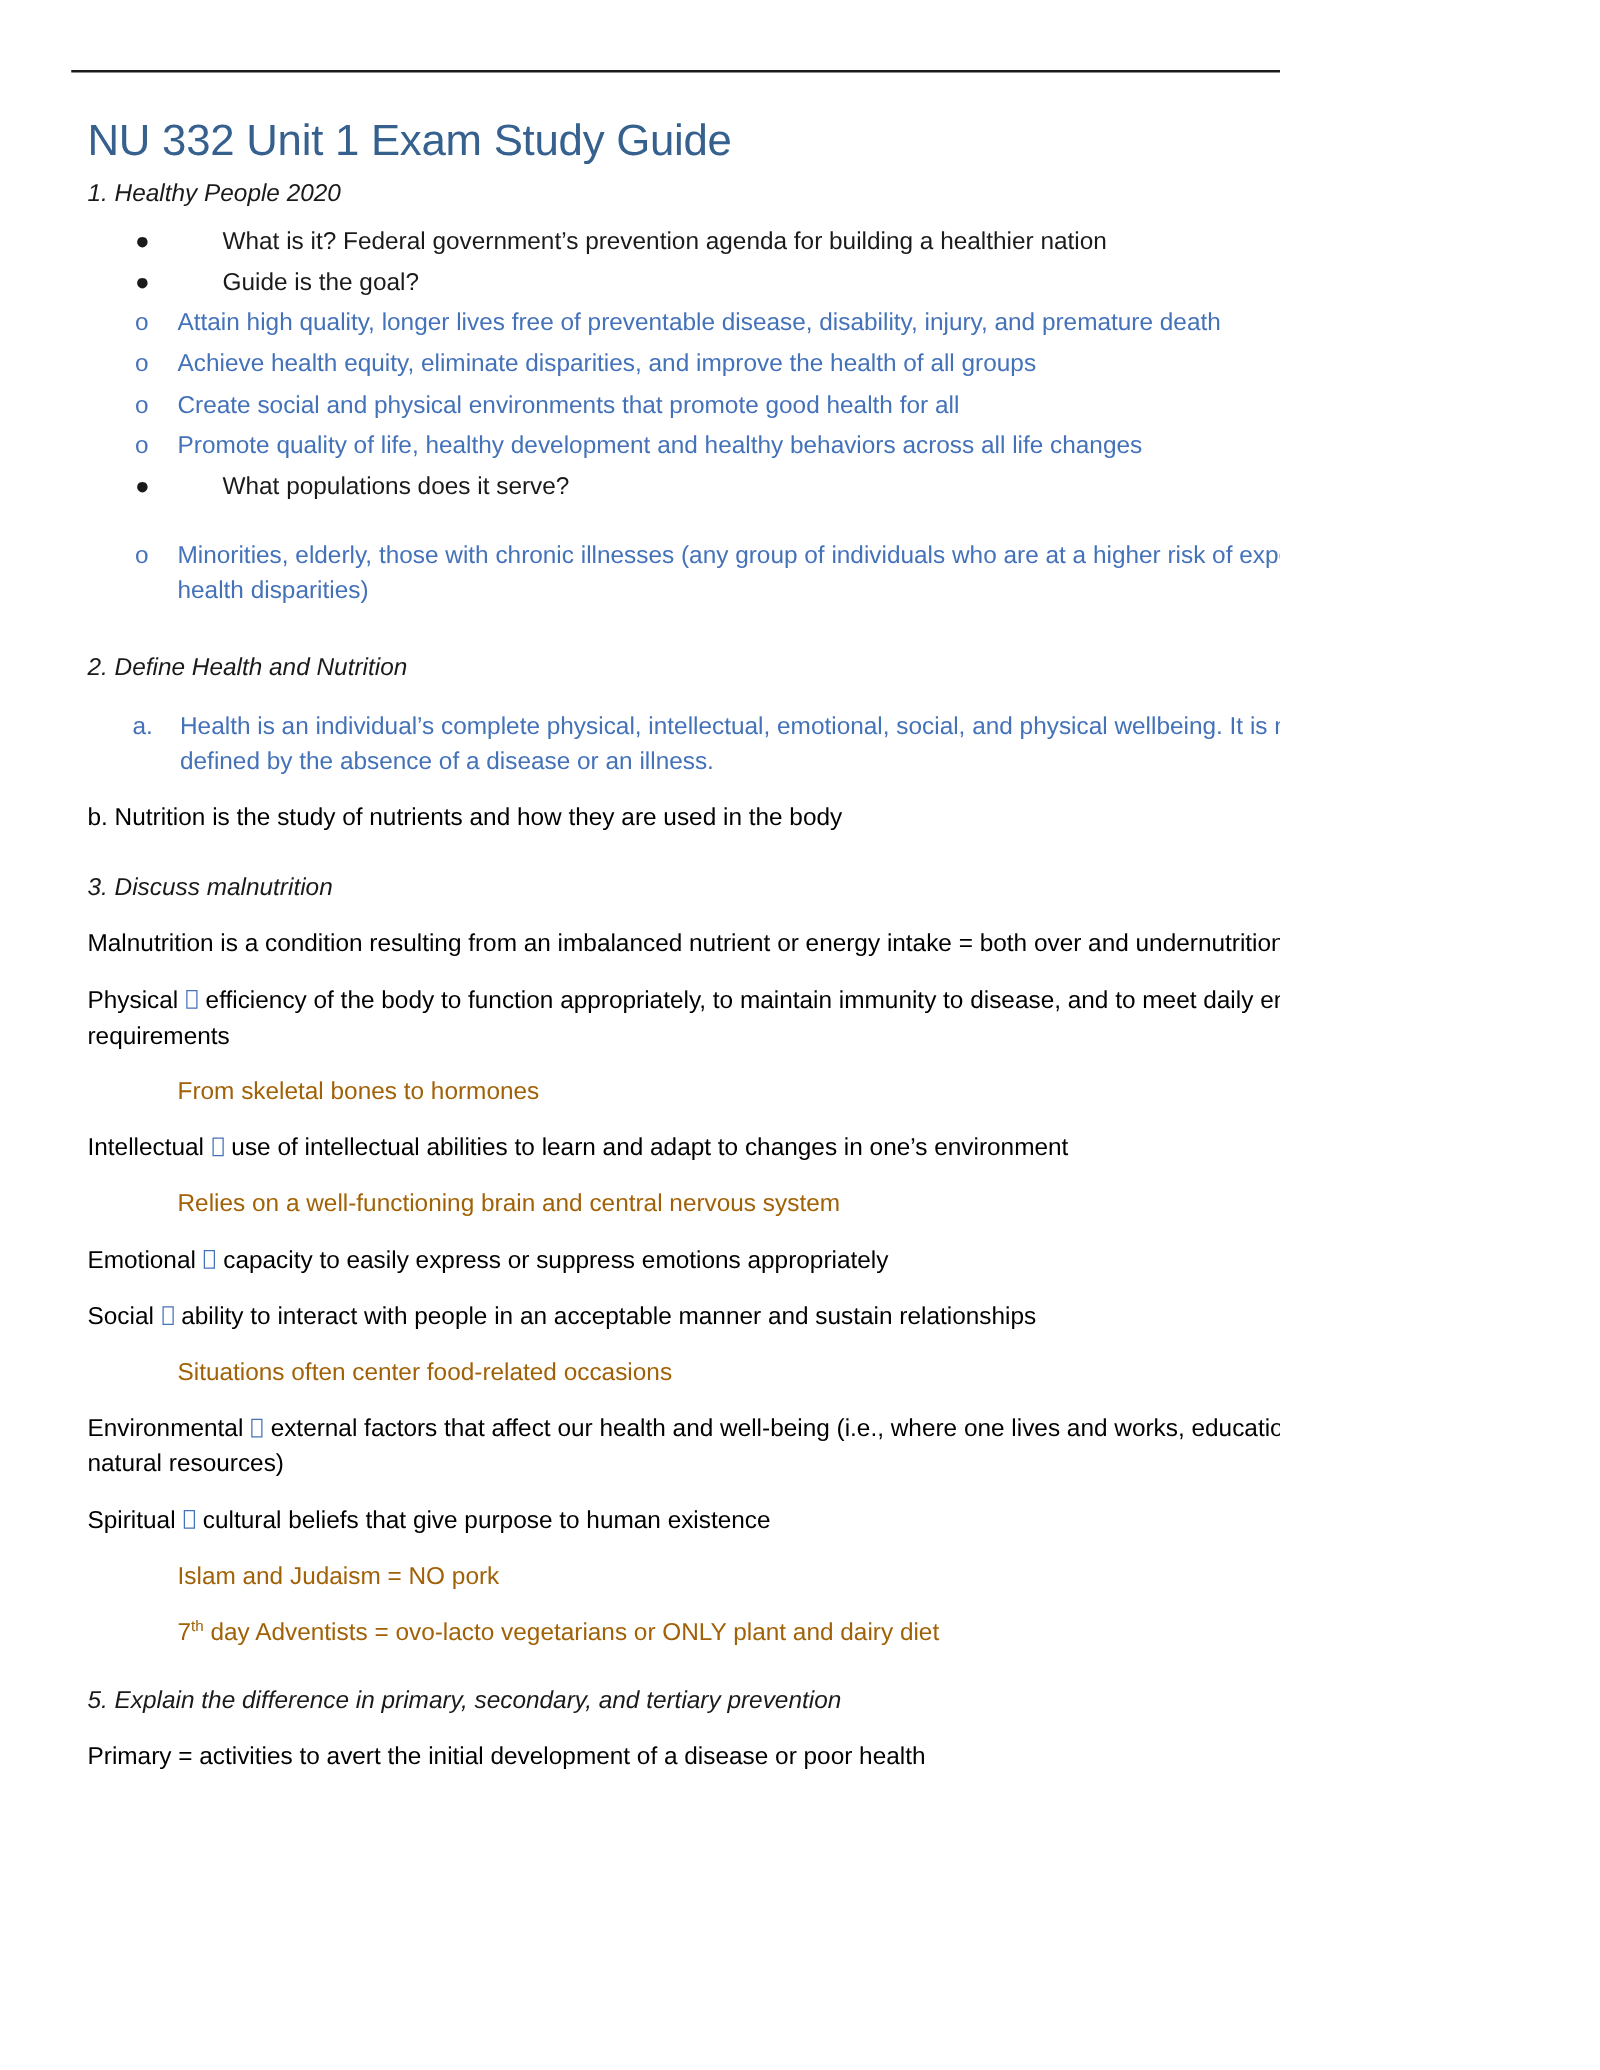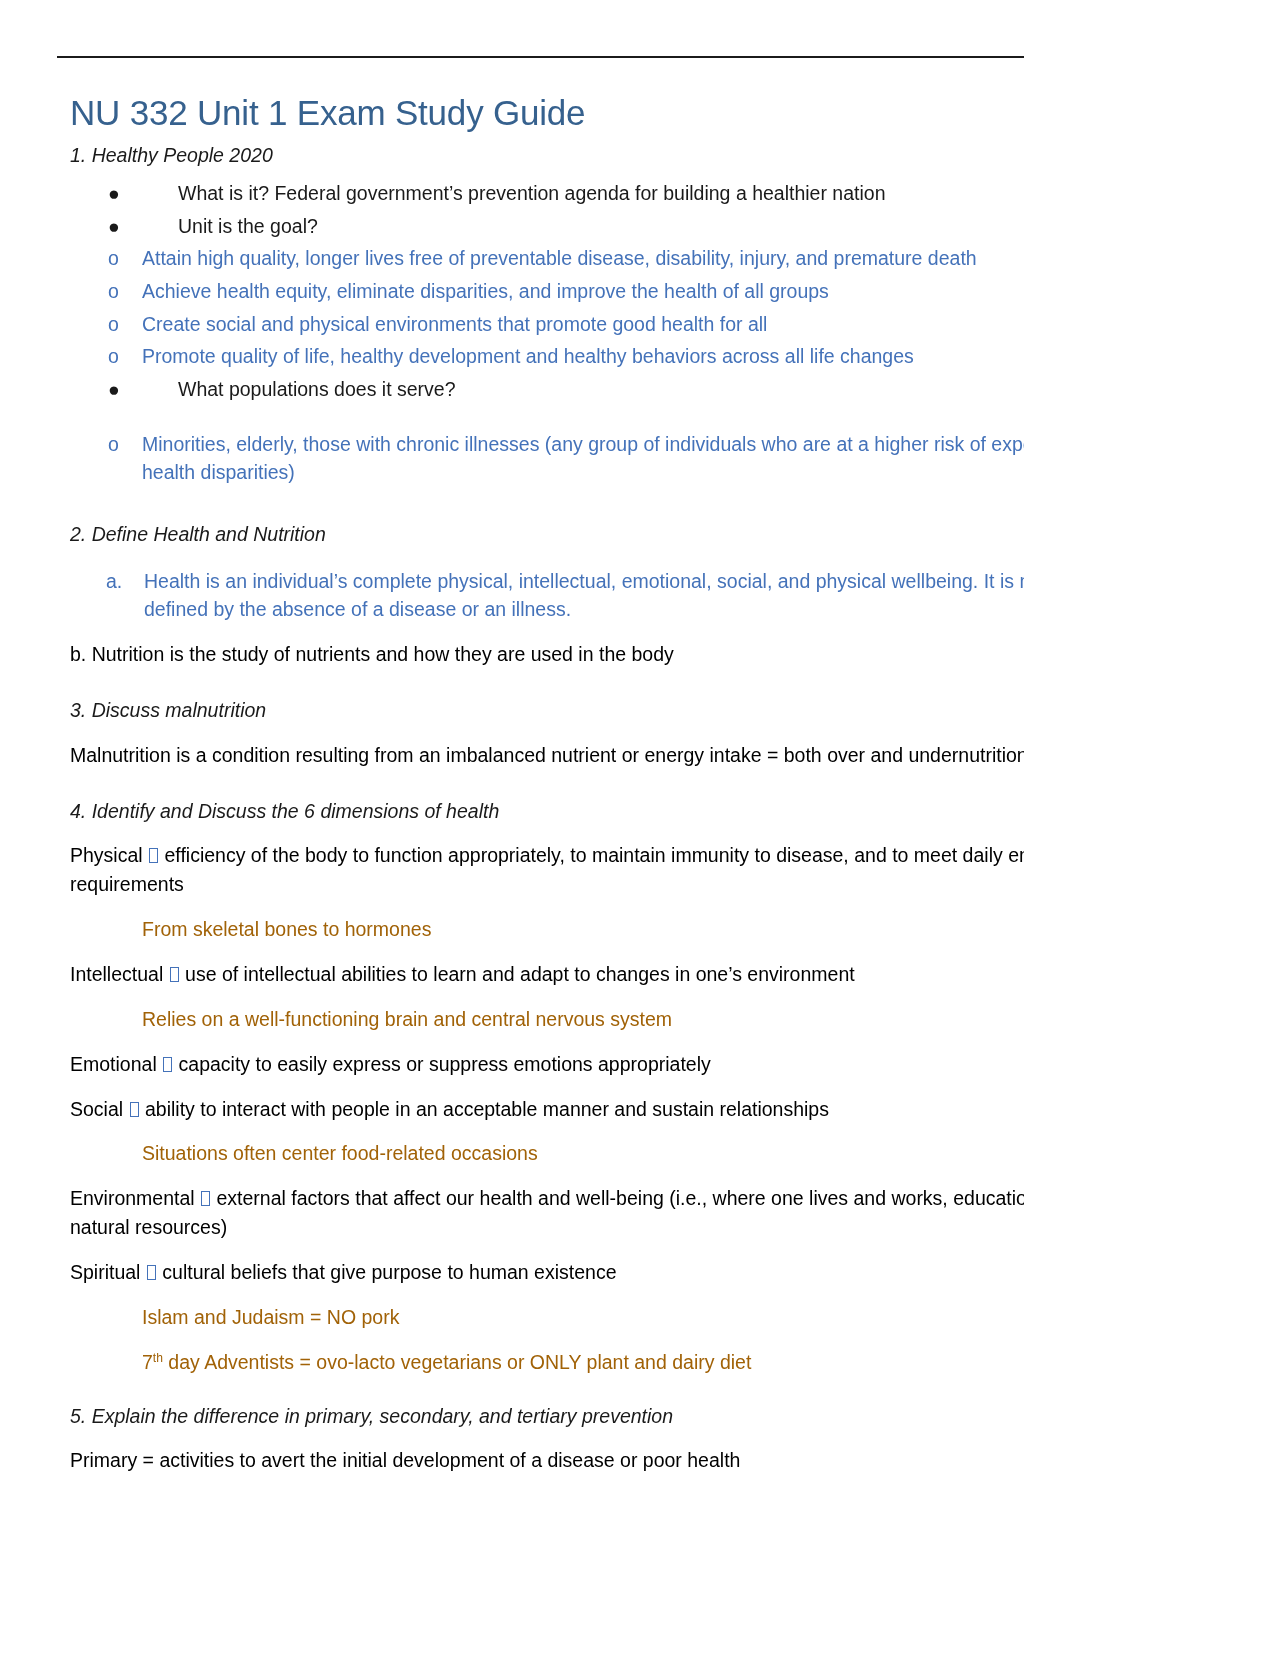--- a/index.html
+++ b/index.html
@@ -174,21 +174,21 @@
 
     <p class="num-head">1. Healthy People 2020</p>
 
     <ul class="b1">
       <li>
         <span class="bullet-dot">●</span>
         <span>What is it? Federal government’s prevention agenda for building a healthier nation</span>
       </li>
       <li>
         <span class="bullet-dot">●</span>
-        <span>Unit is the goal?</span>
+        <span>Guide is the goal?</span>
       </li>
     </ul>
 
     <ul class="b2">
       <li>
         <span class="bullet-o">o</span>
         <span>Attain high quality, longer lives free of preventable disease, disability, injury, and premature death</span>
       </li>
       <li>
         <span class="bullet-o">o</span>
@@ -223,21 +223,20 @@
     <div class="lettered">
       <span class="marker">a.</span>
       <span class="body-txt">Health is an individual’s complete physical, intellectual, emotional, social, and physical wellbeing. It is not just defined by the absence of a disease or an illness.</span>
     </div>
 
     <p class="para-blue">b. Nutrition is the study of nutrients and how they are used in the body</p>
 
     <p class="num-head" style="margin-top:28px;">3. Discuss malnutrition</p>
     <p class="para-blue">Malnutrition is a condition resulting from an imbalanced nutrient or energy intake = both over and undernutrition</p>
 
-    <p class="num-head" style="margin-top:28px;">4. Identify and Discuss the 6 dimensions of health</p>
 
     <p class="para-blue"><span>Physical</span> <span class="tofu"></span> <span>efficiency of the body to function appropriately, to maintain immunity to disease, and to meet daily energy requirements</span></p>
     <p class="indent1">From skeletal bones to hormones</p>
 
     <p class="para-blue"><span>Intellectual</span> <span class="tofu"></span> <span>use of intellectual abilities to learn and adapt to changes in one’s environment</span></p>
     <p class="indent1">Relies on a well-functioning brain and central nervous system</p>
 
     <p class="para-blue"><span>Emotional</span> <span class="tofu"></span> <span>capacity to easily express or suppress emotions appropriately</span></p>
 
     <p class="para-blue"><span>Social</span> <span class="tofu"></span> <span>ability to interact with people in an acceptable manner and sustain relationships</span></p>

